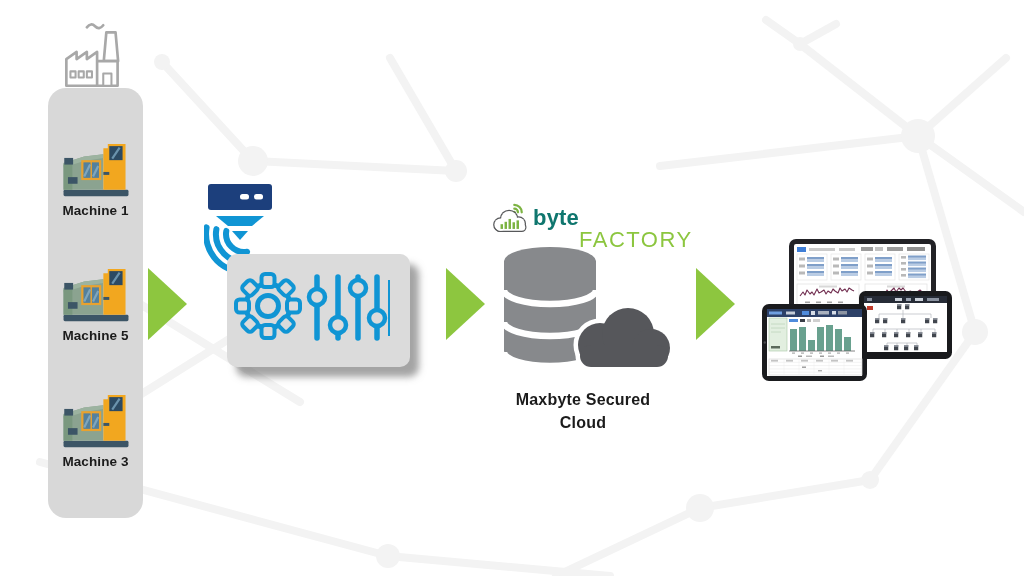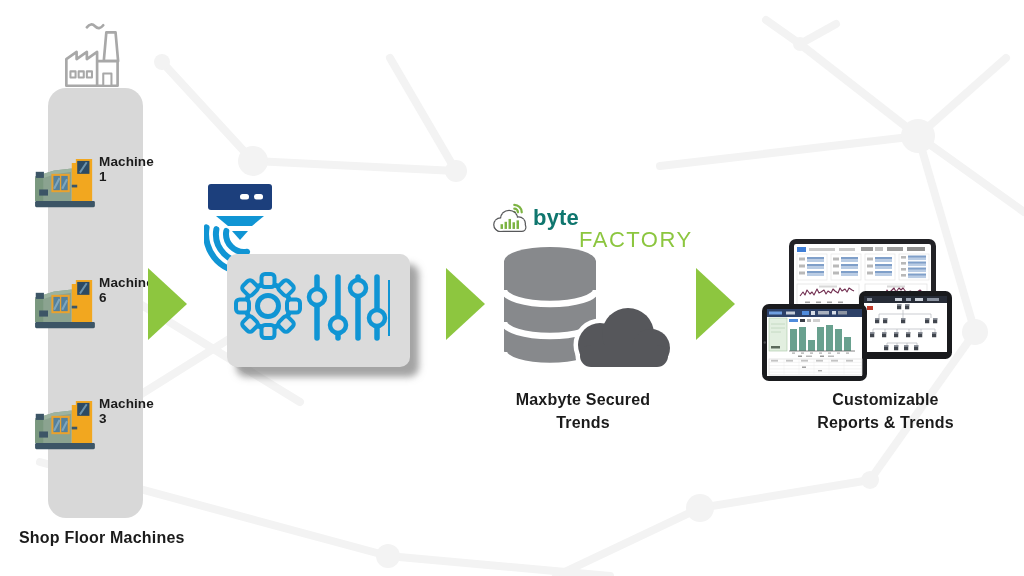--- a/index.html
+++ b/index.html
@@ -5,21 +5,21 @@
   html,body{margin:0;padding:0;background:#fff;}
   .canvas{position:relative;width:1024px;height:576px;background:#ffffff;overflow:hidden;
           font-family:"Liberation Sans",sans-serif;color:#1b1b1b;}
   .bg{position:absolute;left:0;top:0;z-index:0;}
   .layer{position:absolute;z-index:1;}
 
   
   .factory{left:52px;top:20px;}
   .column{left:48px;top:88px;width:95px;height:430px;background:#d8d8d8;border-radius:18px;
           display:flex;flex-direction:column;justify-content:space-evenly;align-items:center;padding:4px 0;box-sizing:border-box;}
-  .machine{display:flex;flex-direction:row;align-items:flex-start;}
+  .machine{display:flex;flex-direction:column;align-items:center;}
   .mlabel{font-size:13.5px;font-weight:bold;margin-top:3px;letter-spacing:.1px;}
   .caption{font-size:16px;font-weight:bold;line-height:1.45;letter-spacing:.2px;white-space:pre-line;}
   .cap1{left:19px;top:526px;width:230px;}
   .cap2{left:240px;top:388px;width:180px;text-align:center;}
   .cap3{left:493px;top:388px;width:180px;text-align:center;}
   .cap4{left:793px;top:388px;width:185px;text-align:center;}
 
   
   .arrow{width:0;height:0;border-top:36px solid transparent;border-bottom:36px solid transparent;
          border-left:39px solid #8dc63f;}
@@ -126,30 +126,29 @@
     <div class="machine">
       <svg width="74" height="62" viewBox="0 0 100 84">
           <use href="#machineSym"></use>
         </svg>
       <div class="mlabel">Machine 1</div>
     </div>
     <div class="machine">
       <svg width="74" height="62" viewBox="0 0 100 84">
           <use href="#machineSym"></use>
         </svg>
-      <div class="mlabel">Machine 6</div>
+      <div class="mlabel">Machine 5</div>
     </div>
     <div class="machine">
       <svg width="74" height="62" viewBox="0 0 100 84">
           <use href="#machineSym"></use>
         </svg>
       <div class="mlabel">Machine 3</div>
     </div>
   </div>
-  <div class="layer caption cap1">Shop Floor Machines</div>
 
   <div class="layer arrow a1"></div>
   <div class="layer arrow a2"></div>
   <div class="layer arrow a3"></div>
 
   <svg class="layer sensor" width="72" height="92" viewBox="0 0 72 92">
     <rect x="4" y="0" width="64" height="26" rx="3" fill="#1c3f7c"></rect>
     <rect x="36" y="10" width="9" height="5.5" rx="2.5" fill="#fff"></rect>
     <rect x="50" y="10" width="9" height="5.5" rx="2.5" fill="#fff"></rect>
     <polygon points="12,32 60,32 48,42 24,42" fill="#1095d4"></polygon>
@@ -238,21 +237,21 @@
       <rect x="82" y="100" width="88" height="22" rx="11"></rect>
     </g>
     <g fill="#56575b">
       <circle cx="102" cy="100" r="22"></circle>
       <circle cx="130" cy="89" r="26"></circle>
       <circle cx="153" cy="103" r="19"></circle>
       <rect x="82" y="100" width="88" height="22" rx="11"></rect>
     </g>
   </svg>
   <div class="layer caption cap3">Maxbyte Secured
-Trends</div>
+Cloud</div>
 
   <svg class="layer monitor" width="147" height="112" viewBox="0 0 147 112">
     <rect x="64" y="95" width="19" height="13" fill="#26262a"></rect>
     <rect x="49" y="106" width="49" height="5" rx="2" fill="#2e2e33"></rect>
     <rect x="0" y="0" width="147" height="97" rx="7" fill="#222226"></rect>
     <rect x="5" y="5" width="137" height="85" rx="2" fill="#ffffff"></rect>
     <rect x="8" y="8" width="9" height="5" fill="#3f7ed6"></rect>
     <g fill="#c9c9c9">
       <rect x="20" y="9" width="26" height="3"></rect>
       <rect x="50" y="9" width="16" height="3"></rect>
@@ -451,16 +450,14 @@
         <rect x="24" y="55.8" width="7" height="1.8"></rect>
         <rect x="39" y="55.8" width="7" height="1.8"></rect>
       <rect x="54" y="55.8" width="7" height="1.8"></rect>
         <rect x="69" y="55.8" width="7" height="1.8"></rect>
         <rect x="84" y="55.8" width="7" height="1.8"></rect>
     </g>
     <rect x="40" y="62.5" width="4" height="1.4" fill="#9a9a9a"></rect>
     <rect x="56" y="66" width="4" height="1.4" fill="#b0b0b0"></rect>
   </svg>
 
-  <div class="layer caption cap4">Customizable
-Reports &amp; Trends</div>
 
 </div>
 
 </body></html>

